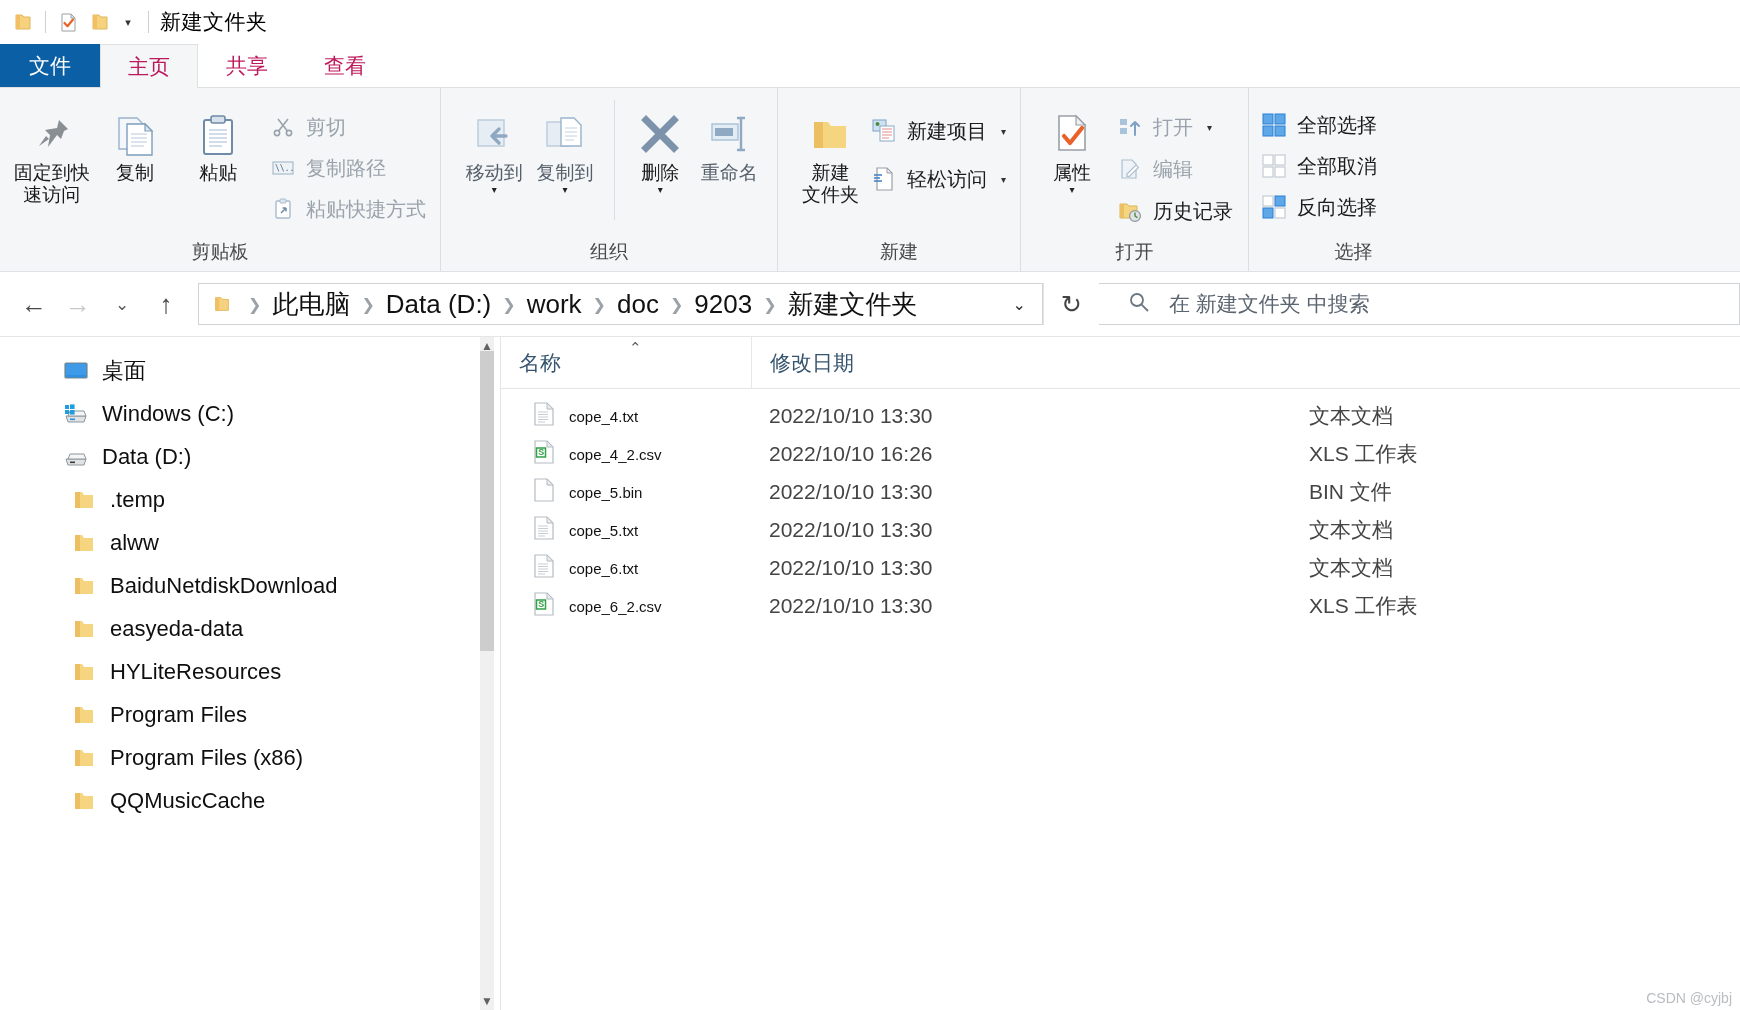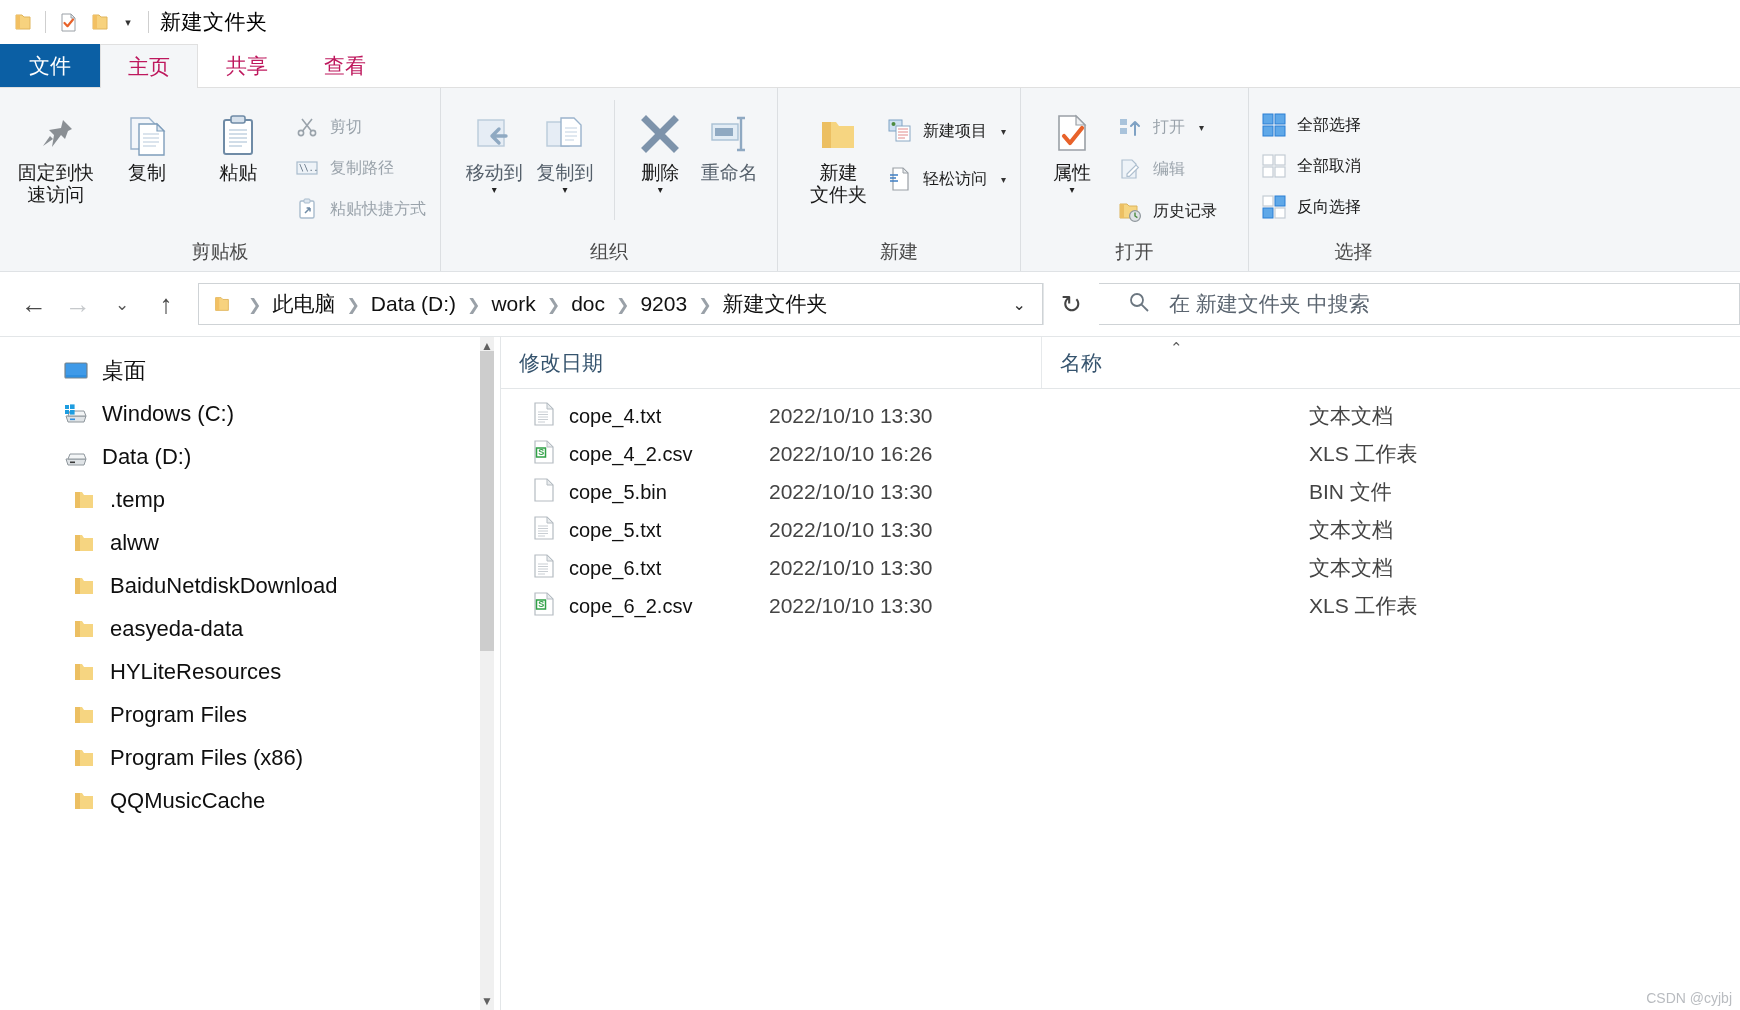--- a/index.html
+++ b/index.html
@@ -61,36 +61,36 @@
   .bigbtn .lbl {
     font-size: 19px; color:#1a1a1a; text-align:center; line-height: 1.15; margin-top: 0;
     white-space: pre-line;
   }
   .bigbtn .lbl.dim { color:#55606b; }
   .caret-dn { font-size:10px; color:#222; line-height:8px; margin-top:2px; }
 
   .smallcol { display:flex; flex-direction:column; justify-content:flex-start; padding-top:10px; gap: 7px; }
   .smallbtn { display:flex; align-items:center; gap:10px; cursor:default; height:34px; padding-right:4px;}
   .smallbtn .ico { width:26px; height:26px; display:flex; align-items:center; justify-content:center; }
-  .smallbtn .lbl { font-size:16px; color:#1a1a1a; white-space:nowrap; }
+  .smallbtn .lbl { font-size:20px; color:#1a1a1a; white-space:nowrap; }
   .smallbtn.disabled .lbl { color:#9aa3ab; }
   .smallbtn .mini-caret { font-size:10px; color:#333; margin-left:4px; }
 
   
   .addrrow { height: 64px; display:flex; align-items:center; background:#fff; padding: 0 0 0 12px; }
   .navbtn { width:44px; height:44px; display:flex; align-items:center; justify-content:center; cursor:default; }
   .navbtn .g { font-size: 26px; color:#4a4a4a; }
   .navbtn.disabled .g { color:#c6c9cc; }
   .navbtn.small .g { font-size: 17px; color:#5a5a5a;}
   .addrbox {
     flex: 0 0 auto; width: 845px; height: 42px; border:1px solid #cfd3d6; background:#fff;
     display:flex; align-items:center; padding: 0 6px 0 10px; margin-left: 10px;
   }
   .crumbs { display:flex; align-items:center; flex:1; overflow:hidden; }
-  .crumb { font-size:21px; color:#111; padding: 0 2px; white-space:nowrap; cursor:default; }
+  .crumb { font-size:26px; color:#111; padding: 0 2px; white-space:nowrap; cursor:default; }
   .chev { color:#9aa1a8; font-size:16px; padding: 0 9px; }
   .addr-caret { font-size:16px; color:#333; padding: 0 10px; cursor:default; }
   .refreshbtn { width:56px; height:42px; display:flex; align-items:center; justify-content:center; cursor:default;
                 border-left:1px solid #e3e6e8; }
   .refreshbtn .g { font-size: 25px; color:#444; }
   .searchbox {
     flex:1; height:42px; border:1px solid #cfd3d6; border-left:none; background:#fff;
     display:flex; align-items:center; padding-left:28px; gap:18px;
   }
   .search-ph { font-size:21px; color:#5b6570; }
@@ -118,21 +118,21 @@
   .col { font-size:21px; color:#36546e; display:flex; align-items:center; height:100%; padding-left: 18px;
          border-left:1px solid #e6e9eb; cursor:default; position:relative;}
   .col:first-child { border-left:none; }
   .col-name { width: 250px; }
   .col-date { width: 540px; }
   .col-type { width: 260px; }
   .sortmark { position:absolute; left: 128px; top: 2px; font-size: 15px; color:#5a5a5a; }
 
   .filerow { height: 38px; display:flex; align-items:center; cursor:default; }
   .fr-name { width: 250px; display:flex; align-items:center; gap: 14px; padding-left: 32px; }
-  .fr-name .lbl { font-size:20px; color:#111; white-space:nowrap; }
+  .fr-name .lbl { font-size:15px; color:#111; white-space:nowrap; }
   .fr-date { width: 540px; font-size:21px; color:#444; padding-left:18px; }
   .fr-type { width: 260px; font-size:21px; color:#444; padding-left:18px; }
   .rows-wrap { padding-top: 8px; }
 
   .watermark { position:absolute; right: 8px; bottom: 4px; font-size:14px; color:#b9bcc0; }
 </style>
 </head>
 <body>
 
 <div id="app">
@@ -603,26 +603,26 @@
         <div class="track"></div>
         <div class="thumb"></div>
         <div class="arrow up">▲</div>
         <div class="arrow dn">▼</div>
       </div>
     </div>
 
     <div class="listpane">
 
       <div class="colhdr">
-        <div class="col col-date">
-          <span>修改日期</span>
-        </div>
         <div class="col col-name">
           <span>名称</span>
           <span class="sortmark">⌃</span>
+        </div>
+        <div class="col col-date">
+          <span>修改日期</span>
         </div>
       </div>
 
       <div class="rows-wrap">
 
         <div class="filerow">
           <div class="fr-name">
             <span>
               <svg width="22" height="24" viewBox="0 0 22 24">
                 <path d="M2 1h12l6 6v16H2z" fill="#fff" stroke="#b5bcc2" stroke-width="1.2"></path>

